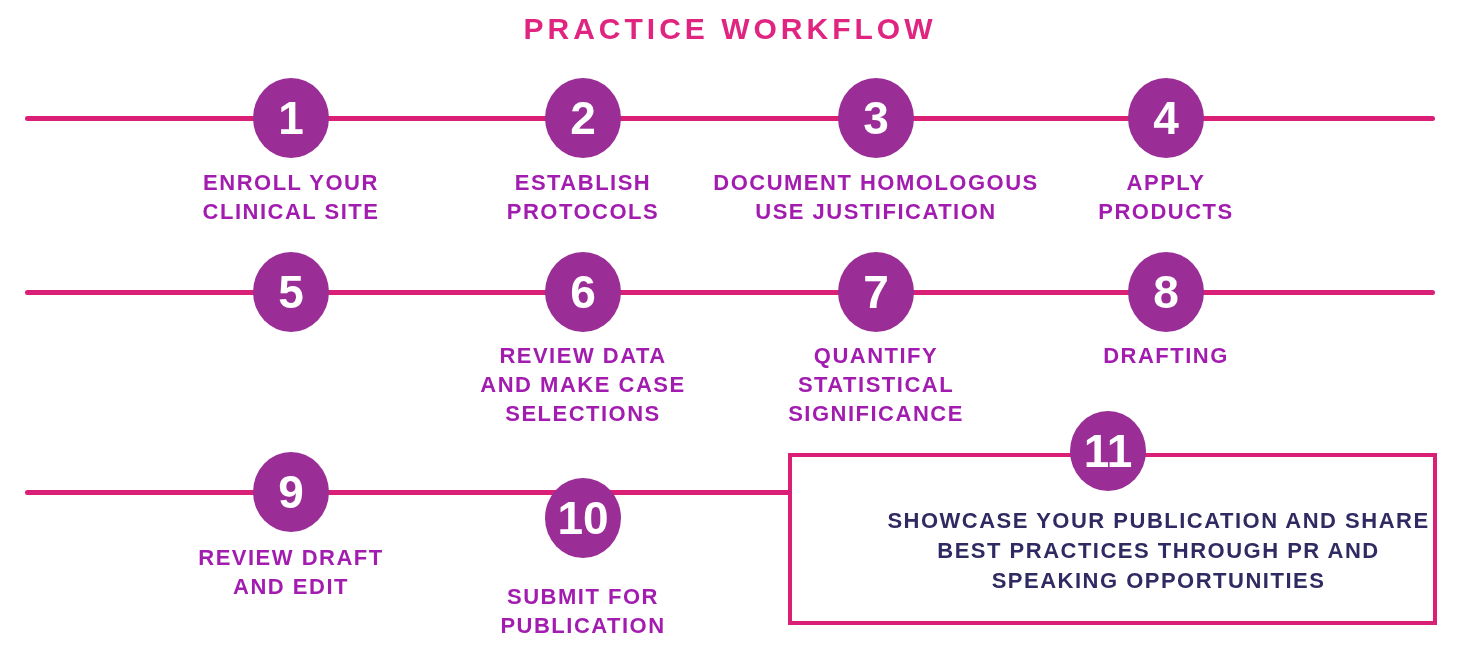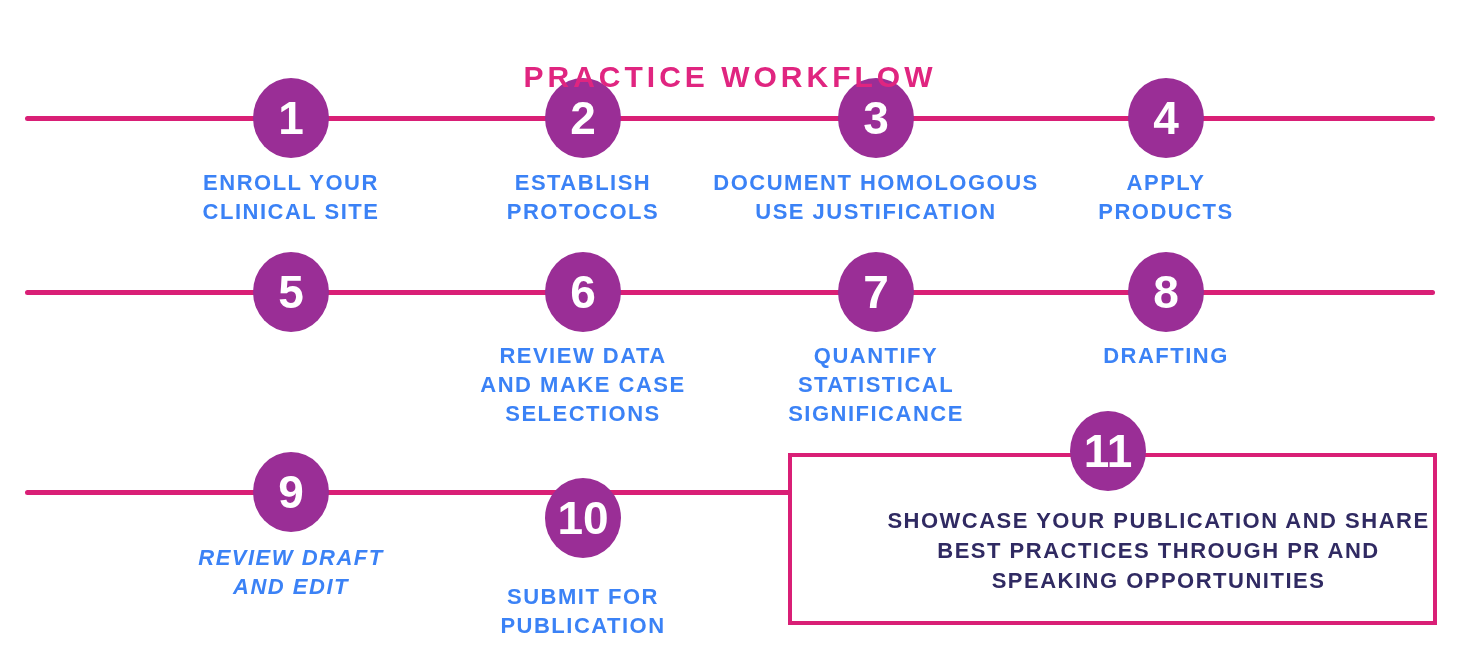--- a/index.html
+++ b/index.html
@@ -19,21 +19,20 @@
     position: absolute;
     left: 0;
     top: 12px;
     width: 1460px;
     text-align: center;
     font-size: 30px;
     font-weight: 800;
     letter-spacing: 4px;
     color: #E02580;
     z-index: 4;
-    margin-top: 48px;
   }
   .line {
     position: absolute;
     height: 5px;
     background: #D91F76;
     border-radius: 3px;
     z-index: 1;
   }
   .pub-box {
     position: absolute;
@@ -62,21 +61,21 @@
     line-height: 1;
   }
   .step-label {
     position: absolute;
     width: 360px;
     text-align: center;
     font-size: 22px;
     font-weight: 700;
     letter-spacing: 1.5px;
     line-height: 29px;
-    color: #3b82f6;
+    color: #a21caf;
     white-space: pre-line;
     z-index: 4;
   }
   .box-label {
     position: absolute;
     left: 792px;
     top: 506px;
     width: 641px;
     text-align: center;
     font-size: 22px;
@@ -148,21 +147,21 @@
   <div class="circle" style="left:253px; top:452px;">
       <span>9</span>
     </div>
   <div class="circle" style="left:545px; top:478px;">
       <span>10</span>
     </div>
   <div class="circle" style="left:1070px; top:411px;">
       <span>11</span>
     </div>
 
-  <div class="step-label" style="left:111px; top:543px;font-style:italic;">REVIEW DRAFT
+  <div class="step-label" style="left:111px; top:543px;">REVIEW DRAFT
 AND EDIT</div>
   <div class="step-label" style="left:403px; top:543px;margin-top:39px;">SUBMIT FOR
 PUBLICATION</div>
   <div class="box-label">SHOWCASE YOUR PUBLICATION AND SHARE
 BEST PRACTICES THROUGH PR AND
 SPEAKING OPPORTUNITIES</div>
 
 </div>
 
 </body></html>

